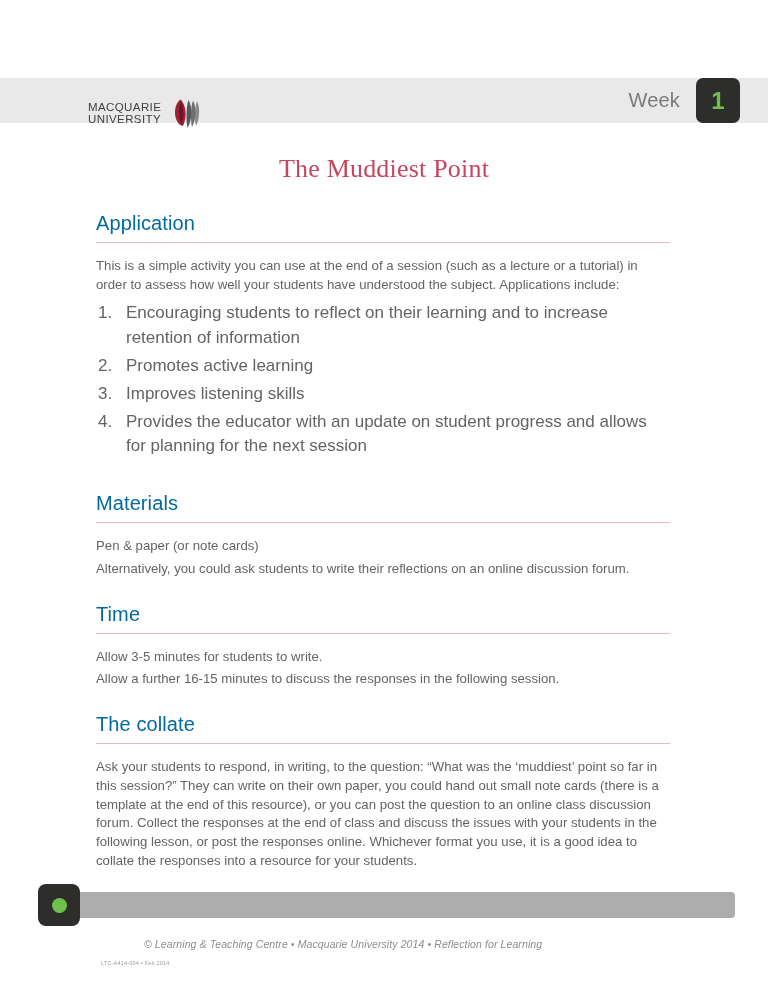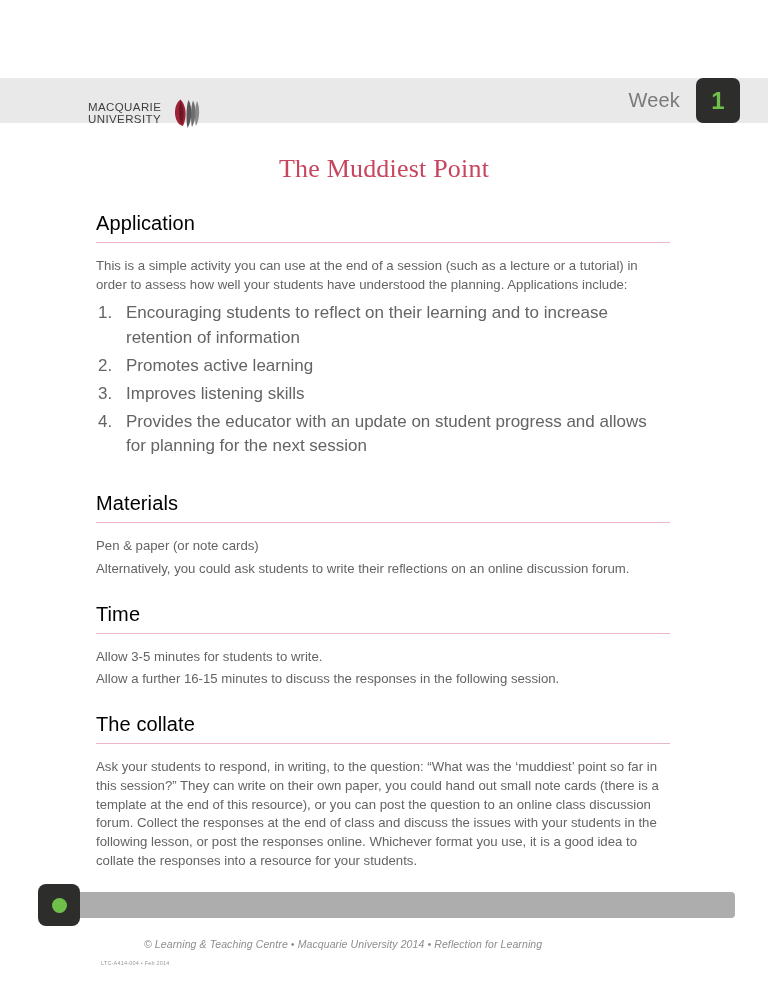--- a/index.html
+++ b/index.html
@@ -92,21 +92,21 @@
   
   .content {
     position: absolute;
     left: 96px;
     top: 212px;
     width: 574px;
   }
   .section-heading {
     font-size: 20px;
     font-weight: 400;
-    color: #000000;
+    color: #0369a1;
     margin: 0;
     padding: 0 0 7px 0;
     letter-spacing: 0.1px;
   }
   .section-rule {
     height: 1px;
     background: #eab7c3;
     width: 100%;
     margin: 0 0 14px 0;
   }
@@ -219,21 +219,21 @@
   <div class="week-badge">1</div>
 </div>
 
 <div class="doc-title">The Muddiest Point</div>
 
 <div class="content">
 
   <div class="section">
     <h2 class="section-heading">Application</h2>
     <div class="section-rule"></div>
-    <p class="body-text">This is a simple activity you can use at the end of a session (such as a lecture or a tutorial) in order to assess how well your students have understood the planning. Applications include:</p>
+    <p class="body-text">This is a simple activity you can use at the end of a session (such as a lecture or a tutorial) in order to assess how well your students have understood the subject. Applications include:</p>
     <ol class="app-list">
       <li>Encouraging students to reflect on their learning and to increase retention of information</li>
       <li>Promotes active learning</li>
       <li>Improves listening skills</li>
       <li>Provides the educator with an update on student progress and allows for planning for the next session</li>
     </ol>
   </div>
 
   <div class="gap-materials"></div>
 

